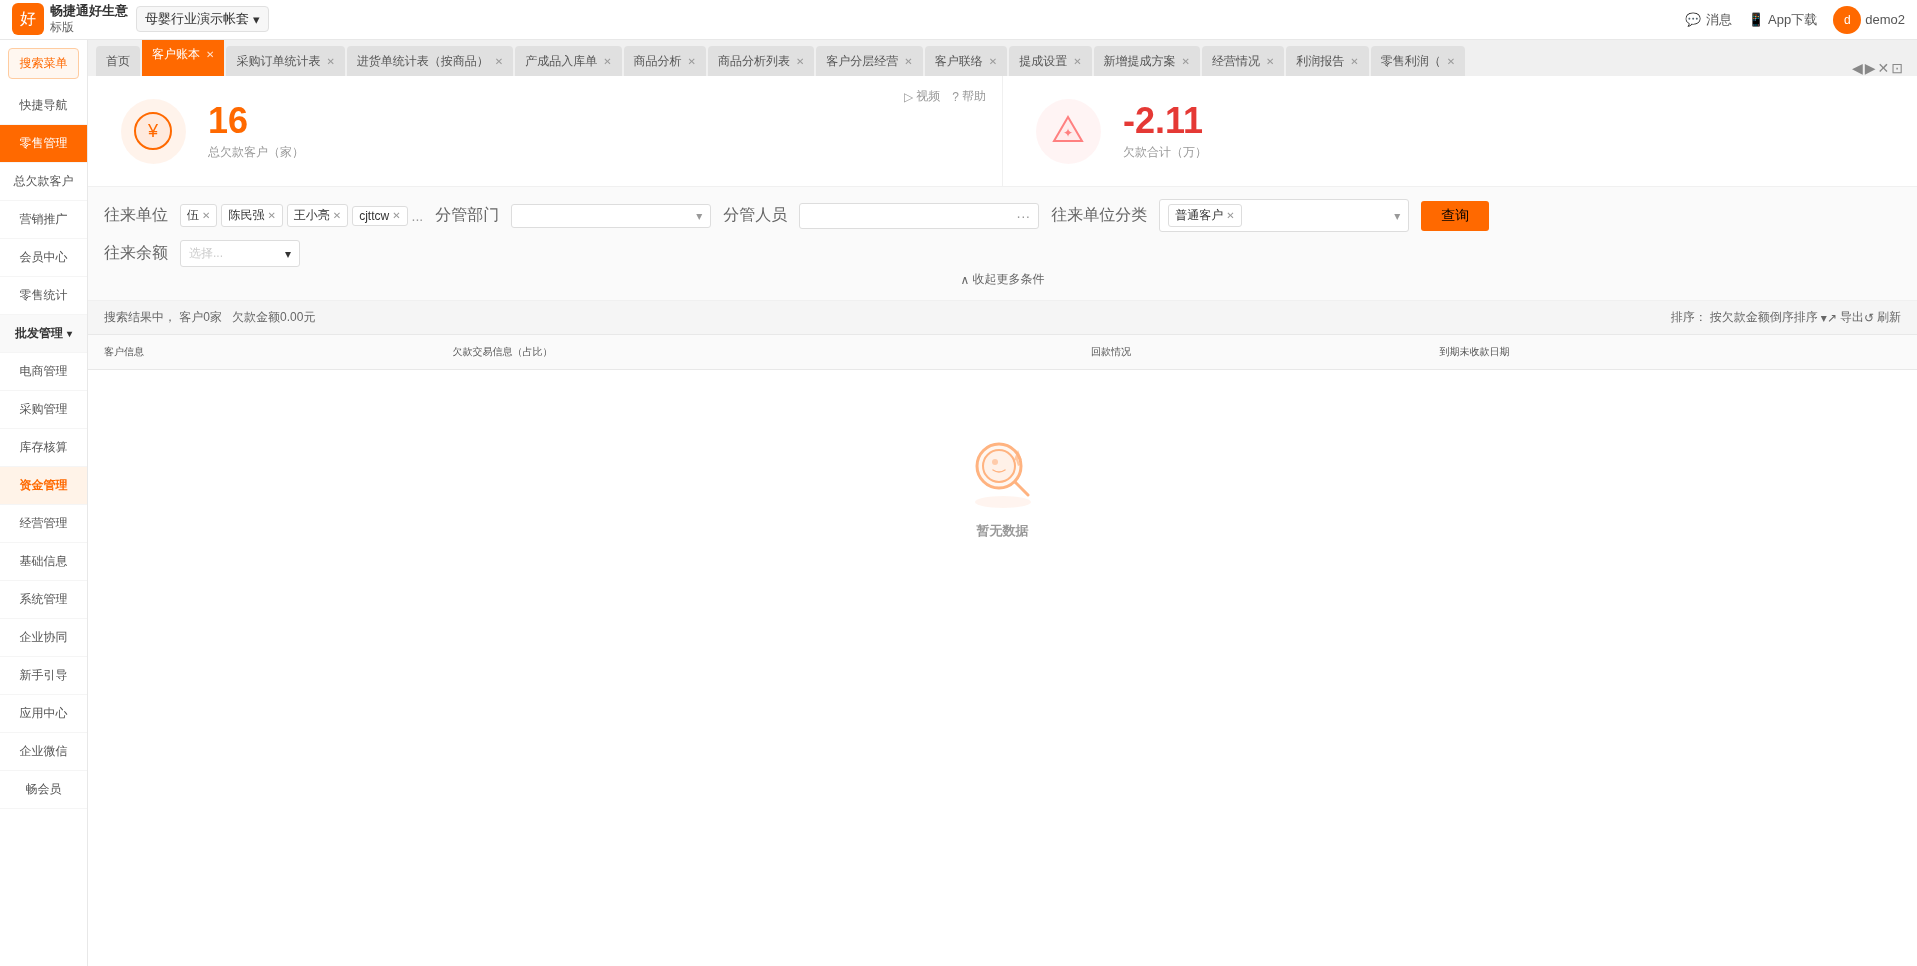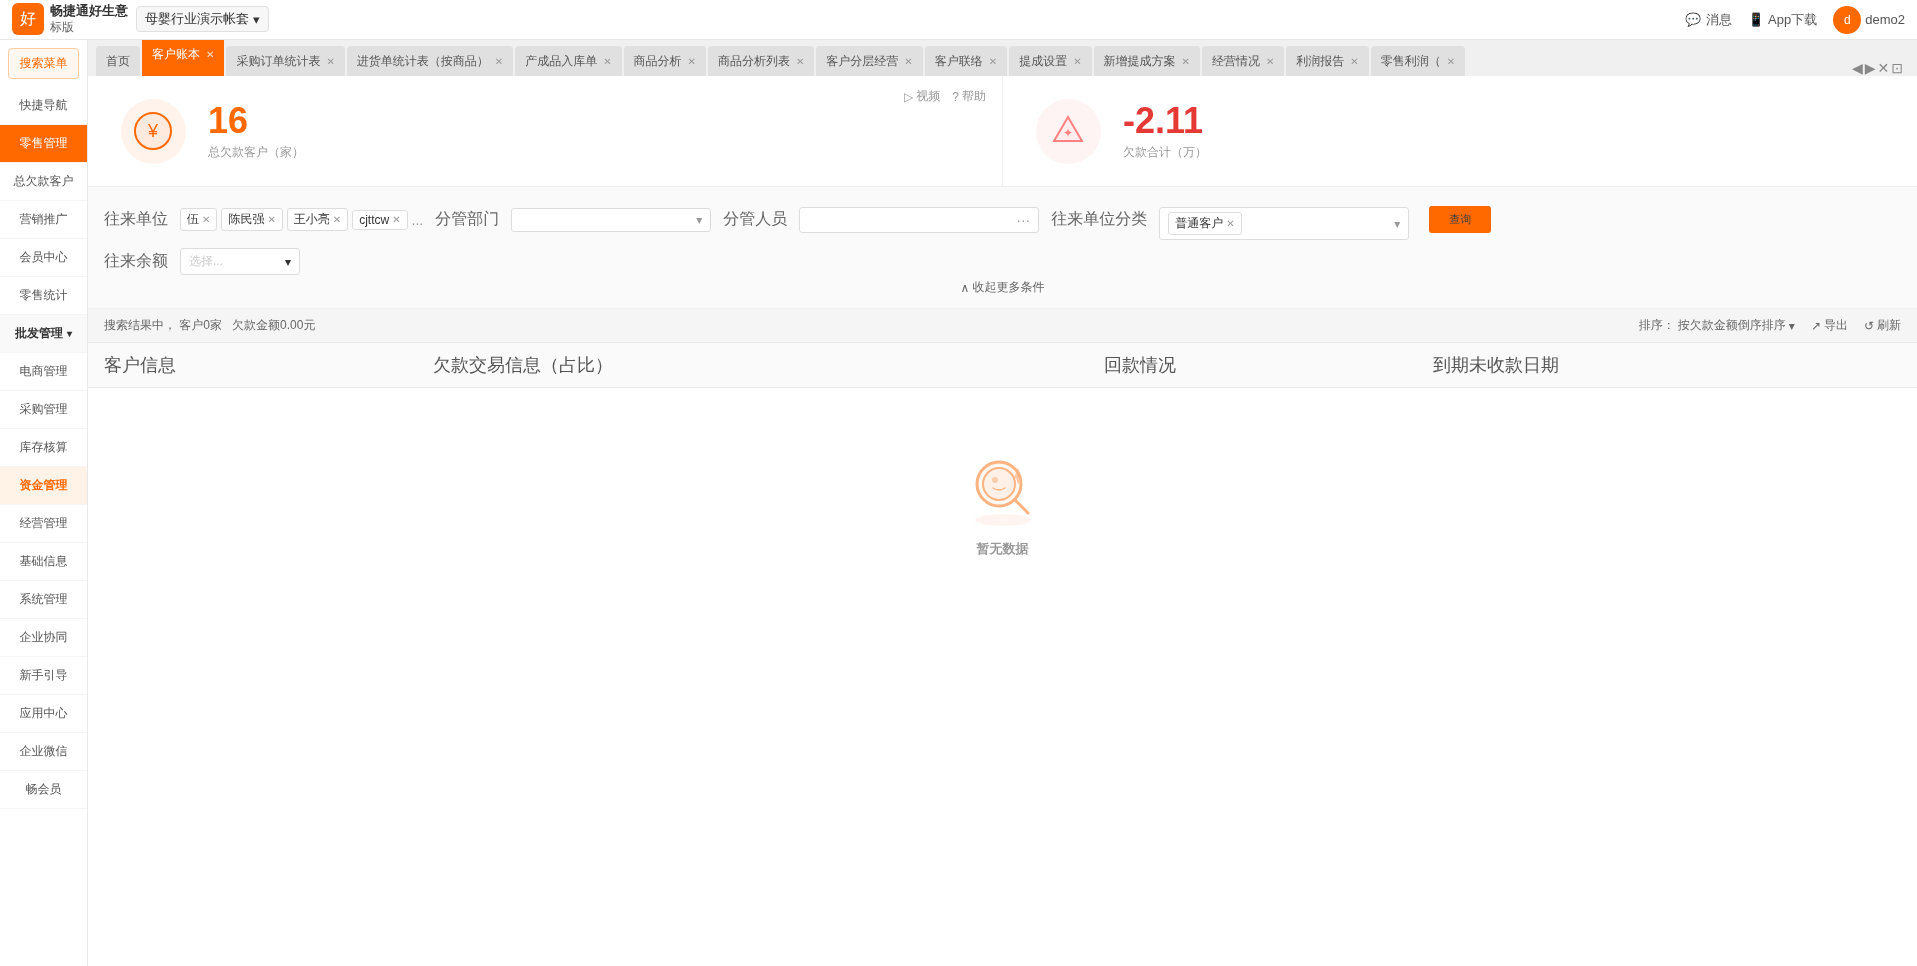--- a/index.html
+++ b/index.html
@@ -64,36 +64,36 @@
 
     
     .filter-area { padding: 12px 16px; background: #fafafa; border-bottom: 1px solid #f0f0f0; }
     .filter-row { display: flex; align-items: center; gap: 12px; margin-bottom: 8px; flex-wrap: wrap; }
     .filter-label { font-size: 16px; color: #666; white-space: nowrap; }
     .filter-tags { display: flex; align-items: center; gap: 4px; flex-wrap: wrap; }
     .filter-tag { display: flex; align-items: center; gap: 3px; background: #fff; border: 1px solid #ddd; border-radius: 3px; padding: 2px 6px; font-size: 12px; color: #333; }
     .filter-tag .del { color: #999; cursor: pointer; font-size: 10px; }
     .filter-select { display: flex; align-items: center; min-width: 180px; background: #fff; border: 1px solid #ddd; border-radius: 3px; padding: 4px 8px; font-size: 12px; color: #333; cursor: pointer; }
     .filter-select .arrow { margin-left: auto; color: #999; }
-    .filter-select-wide { min-width: 250px; margin-top: 8px; }
+    .filter-select-wide { min-width: 250px; }
     .filter-row2 { display: flex; align-items: center; gap: 12px; }
     .filter-type-select { display: flex; align-items: center; min-width: 120px; background: #fff; border: 1px solid #ddd; border-radius: 3px; padding: 4px 8px; font-size: 12px; cursor: pointer; }
-    .query-btn { background: #ff6900; color: #404040; border: none; border-radius: 3px; padding: 6px 20px; font-size: 11px; cursor: pointer; margin-left: 8px; }
+    .query-btn { background: #ff6900; color: #000000; border: none; border-radius: 3px; padding: 6px 20px; font-size: 14px; cursor: pointer; }
     .collapse-btn { display: flex; align-items: center; gap: 3px; font-size: 12px; color: #666; cursor: pointer; justify-content: center; margin-top: 4px; }
 
     
     .result-bar { display: flex; align-items: center; justify-content: space-between; padding: 8px 16px; background: #f5f5f5; border-bottom: 1px solid #e8e8e8; font-size: 12px; color: #666; }
     .result-bar-left { display: flex; align-items: center; gap: 8px; }
-    .result-bar-right { display: flex; align-items: center; gap: 16px; }
+    .result-bar-right { display: flex; align-items: center; }
     .sort-selector { display: flex; align-items: center; gap: 3px; cursor: pointer; }
     .action-btn { display: flex; align-items: center; gap: 3px; cursor: pointer; color: #666; }
 
     
     .data-table { width: 100%; border-collapse: collapse; }
-    .data-table th { padding: 10px 16px; text-align: left; font-size: 18px; color: #555; font-weight: normal; border-bottom: 1px solid #e8e8e8; background: #fafafa; }
+    .data-table th { padding: 10px 16px; text-align: left; font-size: 10px; color: #555; font-weight: normal; border-bottom: 1px solid #e8e8e8; background: #fafafa; }
 
     
     .empty-state { display: flex; flex-direction: column; align-items: center; justify-content: center; padding: 60px 20px; font-weight: bold; }
     .empty-icon { width: 80px; height: 80px; position: relative; }
     .empty-text { margin-top: 12px; font-size: 13px; color: #999; }
 
     
     ::-webkit-scrollbar { width: 6px; height: 6px; }
     ::-webkit-scrollbar-track { background: #f1f1f1; }
     ::-webkit-scrollbar-thumb { background: #ccc; border-radius: 3px; }

